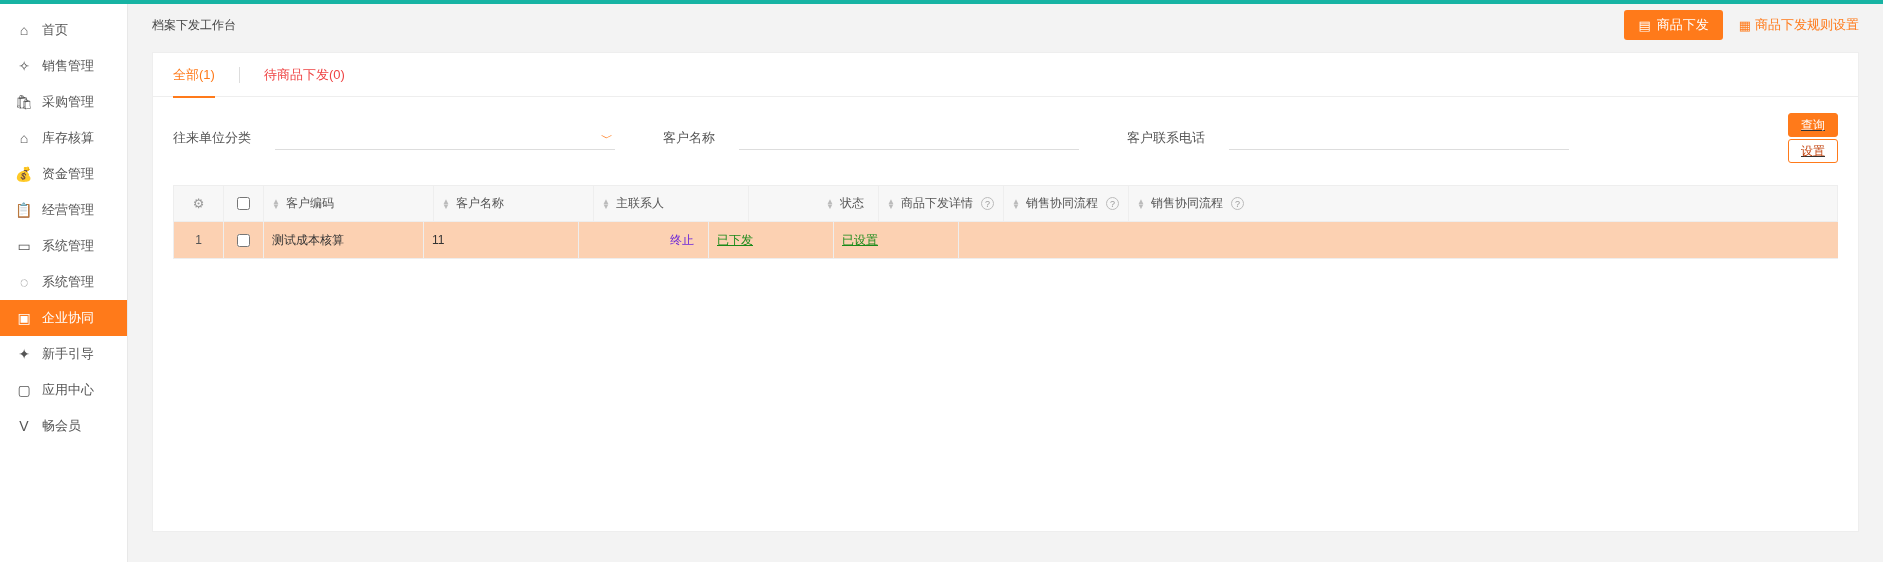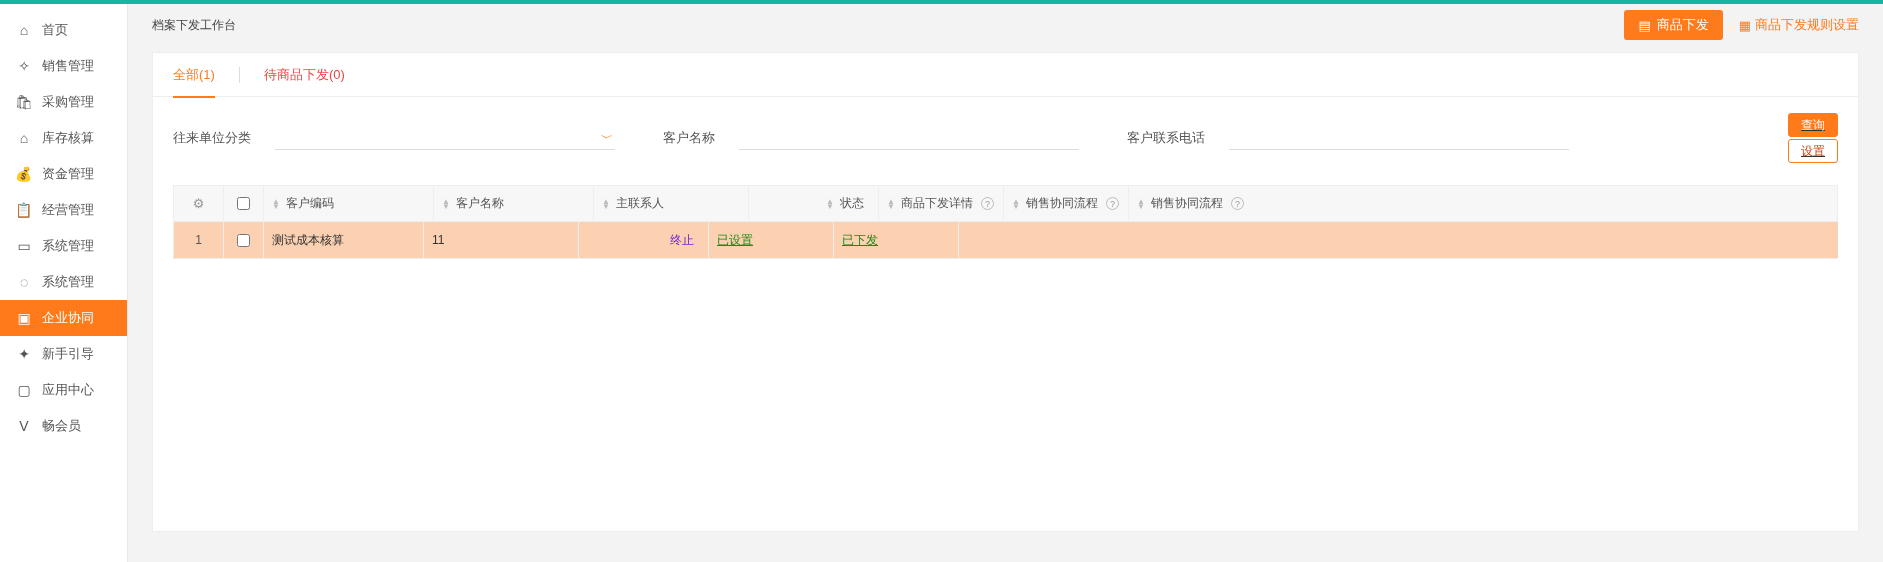--- a/index.html
+++ b/index.html
@@ -424,23 +424,23 @@
             </div>
         </div>
         <div class="trow">
           <div class="td td-num col-gear">1</div>
           <div class="td col-check">
               <input type="checkbox" style="">
             </div>
           <div class="td col-name">测试成本核算</div>
           <div class="td col-contact">11</div>
           <div class="td col-status c-orange">终止</div>
+          <div class="td col-detail">
+              <span class="link-u c-green">已下发</span>
+            </div>
           <div class="td col-rule">
               <span class="link-u c-green">已设置</span>
             </div>
-          <div class="td col-detail">
-              <span class="link-u c-green">已下发</span>
-            </div>
         </div>
       </div>
     </div>
   </div>
 </div>
 
 </body></html>

